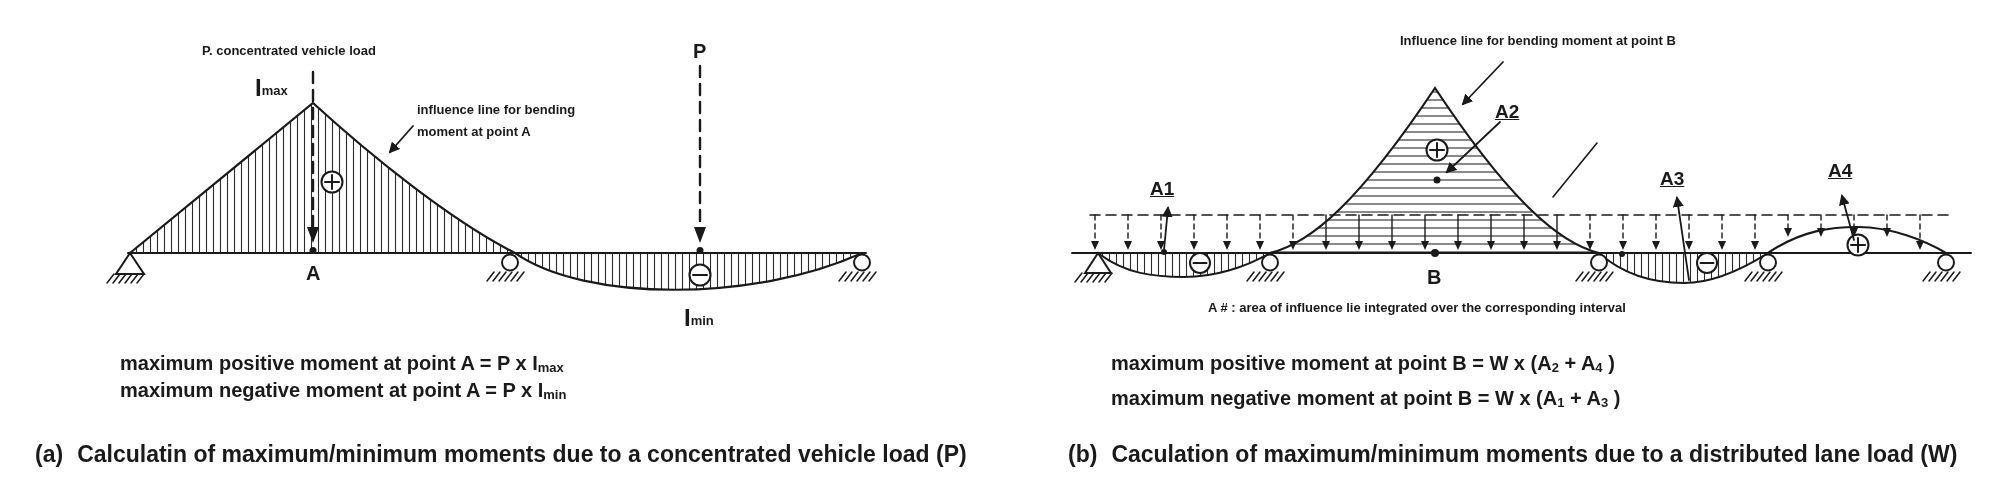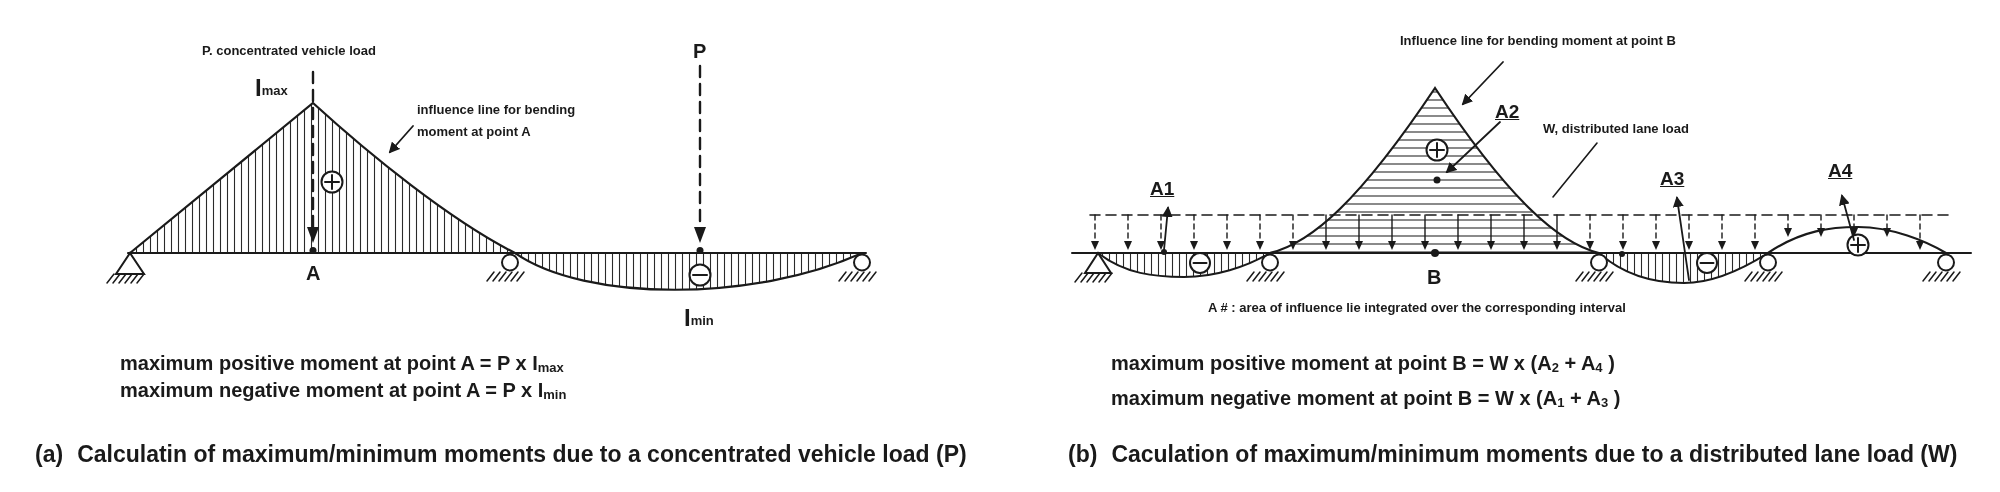--- a/index.html
+++ b/index.html
@@ -207,21 +207,20 @@
   </div>
   <div class="lbl f20" style="left:120px;top:379px;">
     <span>maximum negative moment at point A = P x I</span><span class="fsub">min</span>
   </div>
   <div class="lbl f23" style="left:35px;top:441px;">
     <span>(a)</span><span class="cap-gap">Calculatin of maximum/minimum moments due to a concentrated vehicle load (P)</span>
   </div>
 
   <div class="lbl f195" style="left:1400px;top:34px;">Influence line for bending moment at point B</div>
   <div class="lbl f19" style="left:1495px;top:101px;">A2</div>
-  <div class="lbl f195" style="left:1543px;top:122px;">W, distributed lane load</div>
   <div class="lbl f19" style="left:1150px;top:178px;">A1</div>
   <div class="lbl f19" style="left:1660px;top:168px;">A3</div>
   <div class="lbl f19" style="left:1828px;top:160px;">A4</div>
   <div class="lbl f20" style="left:1427px;top:266px;">B</div>
   <div class="lbl f195" style="left:1208px;top:301px;">A # : area of influence lie integrated over the corresponding interval</div>
   <div class="lbl f20" style="left:1111px;top:352px;">
     <span>maximum positive moment at point B = W x (A</span><span class="fsub">2</span><span> + A</span><span class="fsub">4</span><span> )</span>
   </div>
   <div class="lbl f20" style="left:1111px;top:387px;">
     <span>maximum negative moment at point B = W x (A</span><span class="fsub">1</span><span> + A</span><span class="fsub">3</span><span> )</span>

